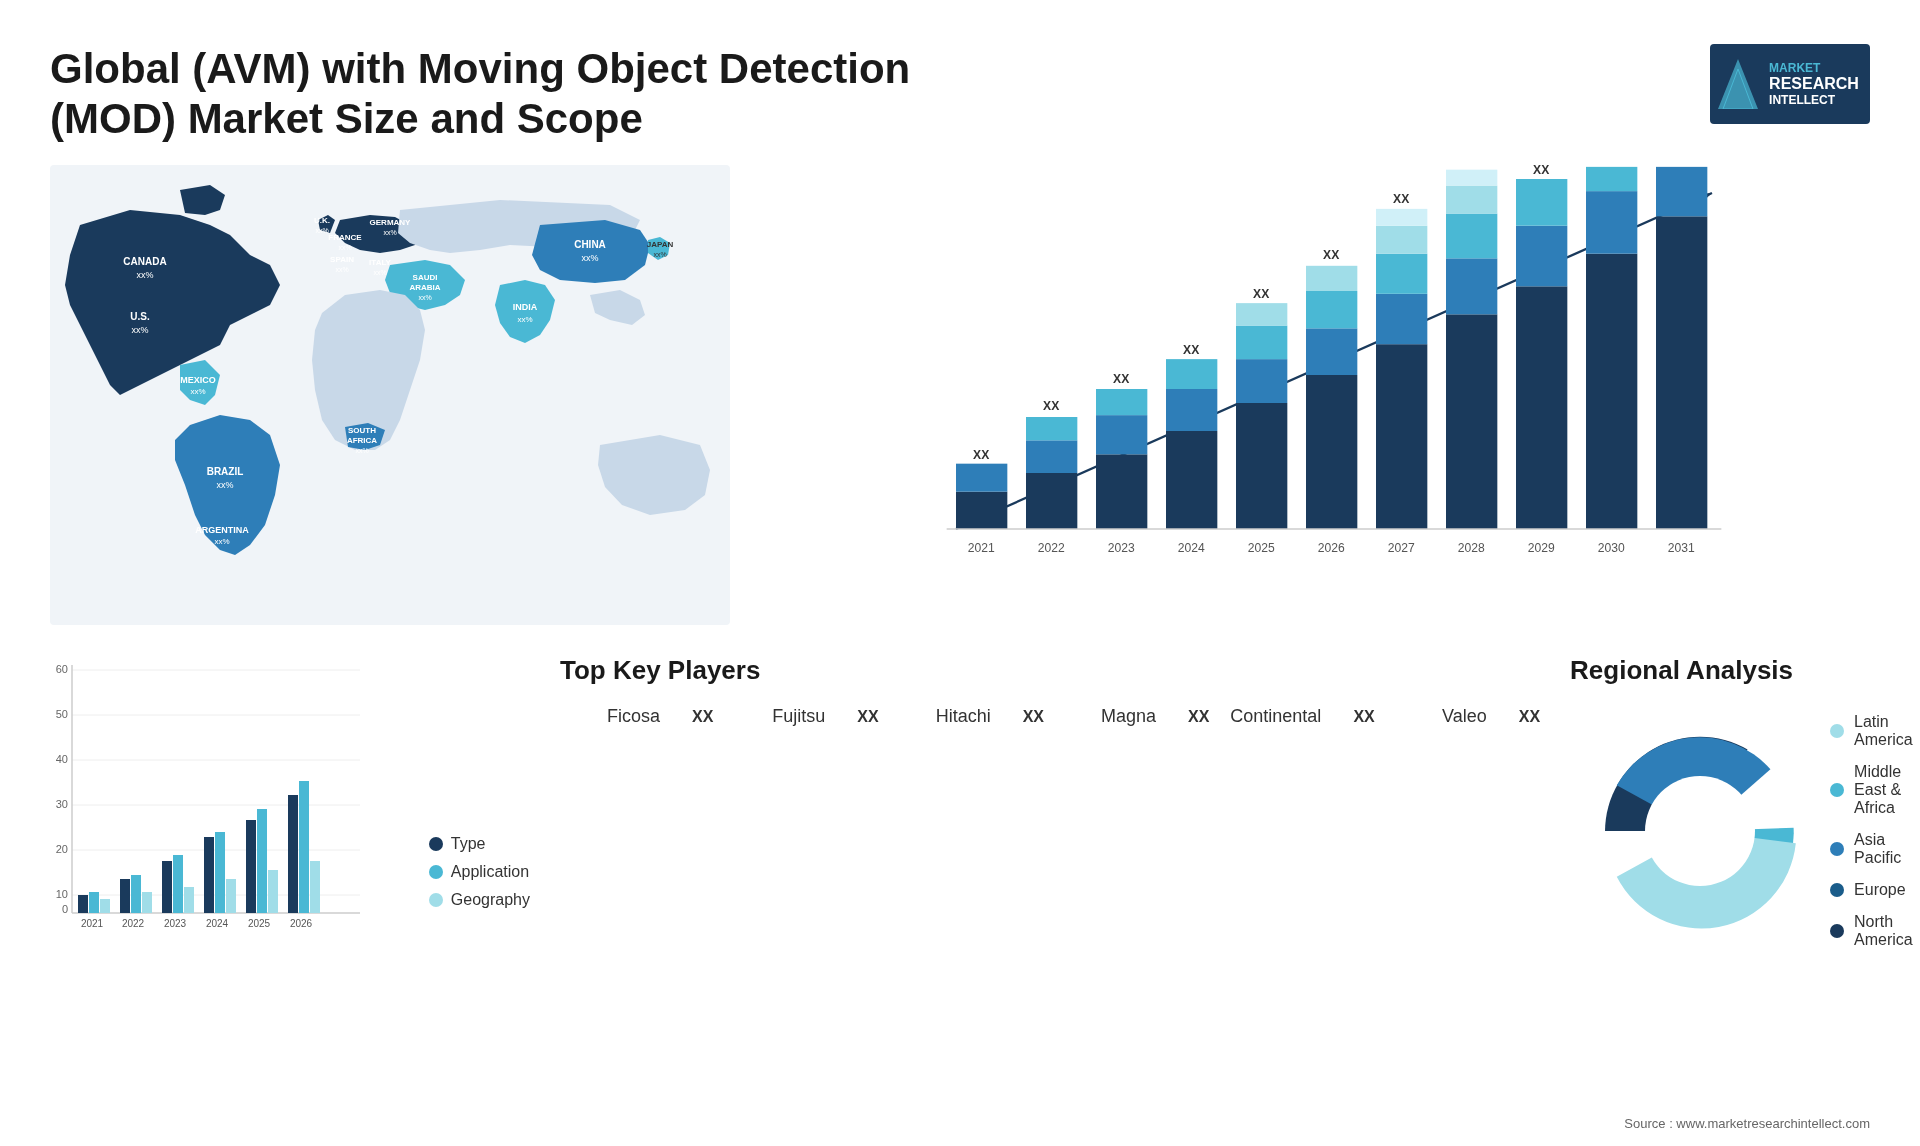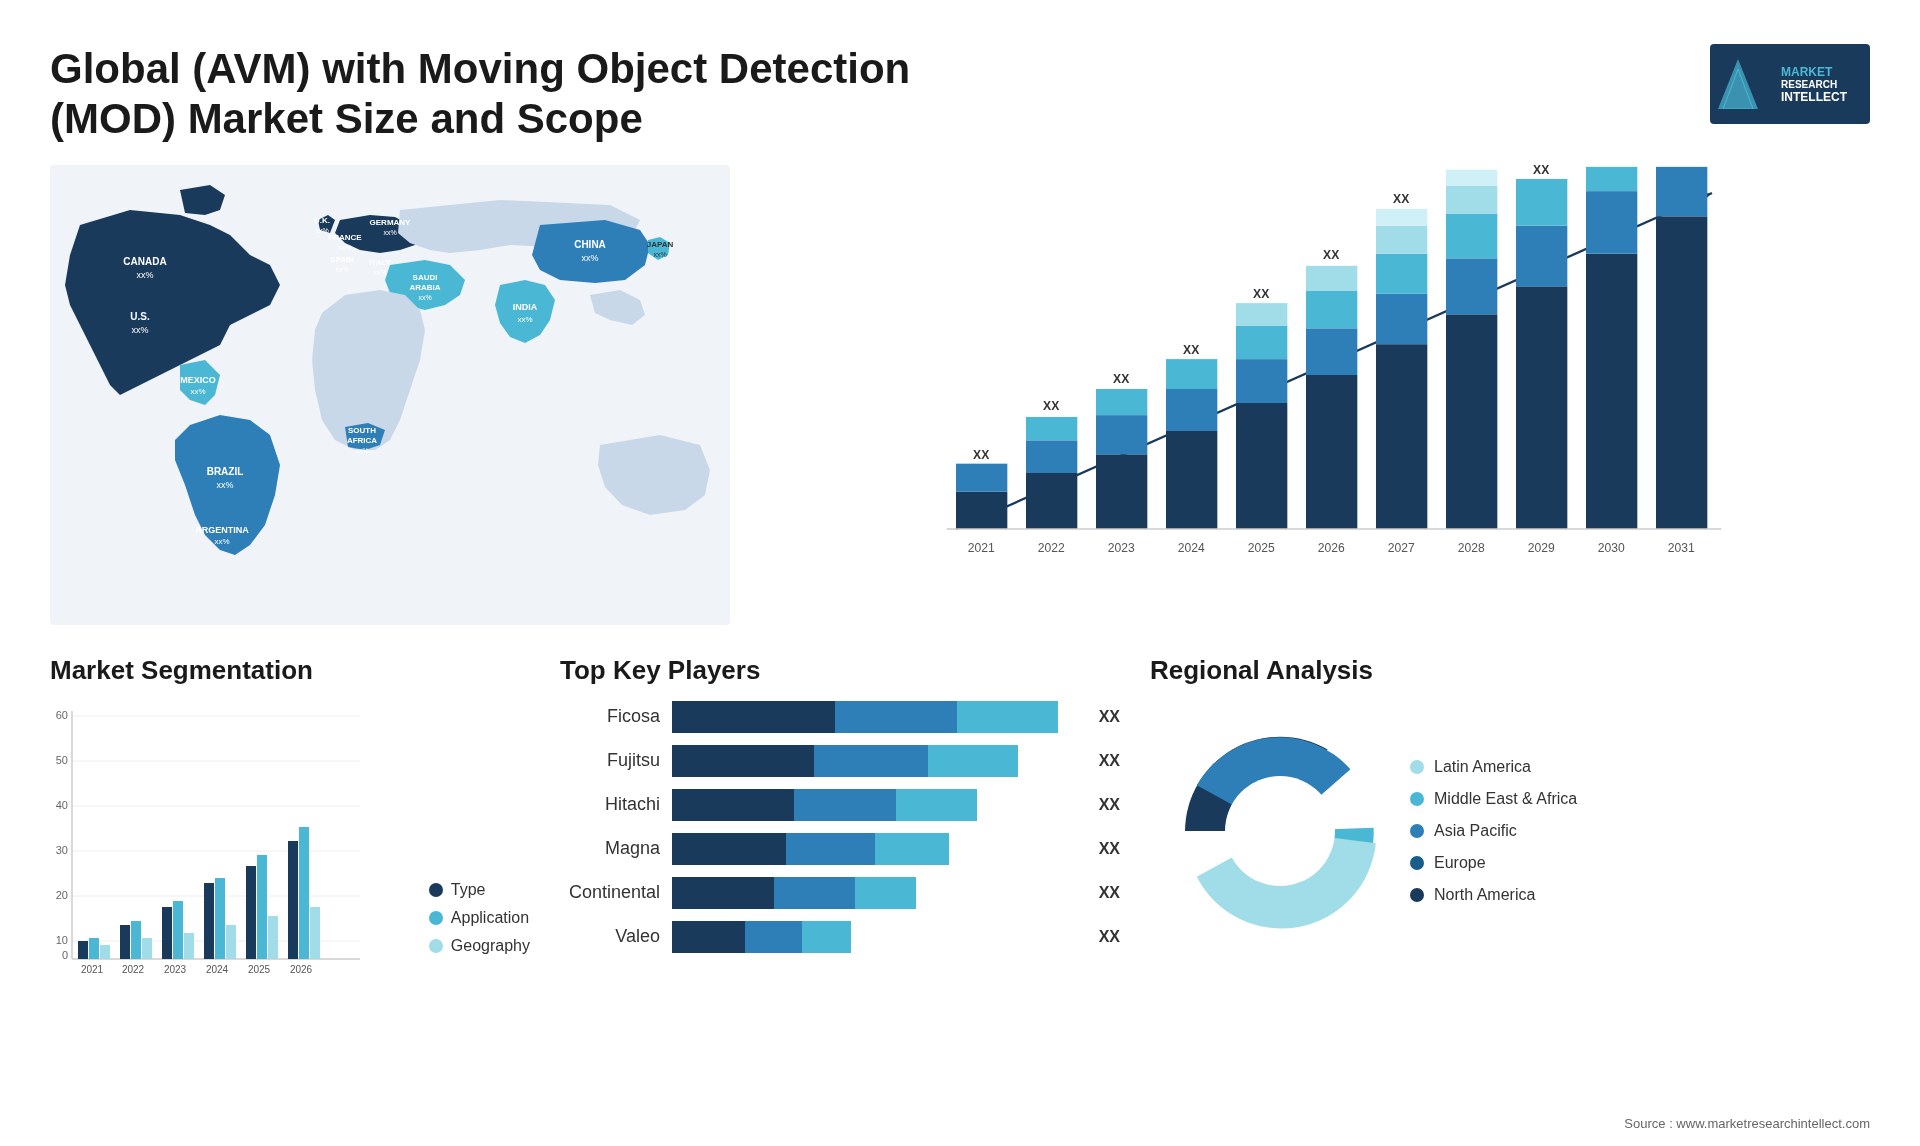--- a/index.html
+++ b/index.html
@@ -107,21 +107,21 @@
       flex: 1;
     }
 
     
     .players-container {
       flex: 0 0 560px;
     }
 
     .players-list {
       display: flex;
-      flex-direction: column;
+      flex-direction: row;
       gap: 12px;
       margin-top: 10px;
     }
 
     .player-row {
       display: flex;
       align-items: center;
       gap: 12px;
     }
 
@@ -236,21 +236,21 @@
   <div class="header">
     <h1 class="main-title">Global (AVM) with Moving Object Detection (MOD) Market Size and Scope</h1>
     <div class="logo-area">
       <div class="logo-box">
         <svg width="40" height="50" viewBox="0 0 40 50" style="position:absolute;left:8px;">
           <polygon points="0,50 20,0 40,50" fill="#4ab8d4" opacity="0.7"></polygon>
           <polygon points="5,50 20,10 35,50" fill="none" stroke="#4ab8d4" stroke-width="1"></polygon>
         </svg>
         <div style="margin-left:48px; text-align:left;">
           <div style="color:#4ab8d4; font-weight:700; font-size:12px;">MARKET</div>
-          <div style="color:white; font-weight:700; font-size:10px;">RESEARCH</div>
+          <div style="color:white; font-weight:700; font-size:16px;">RESEARCH</div>
           <div style="color:white; font-weight:700; font-size:12px;">INTELLECT</div>
         </div>
       </div>
     </div>
   </div>
 
   <div class="top-section">
 
     <div class="map-container">
       <svg viewBox="0 0 680 460" width="680" height="460">
@@ -439,21 +439,20 @@
         </g>
 
         <line x1="50" y1="390" x2="880" y2="390" stroke="#ccc" stroke-width="1.5"></line>
       </svg>
     </div>
   </div>
 
   <div class="bottom-section">
 
     <div class="segmentation-container">
-      <div class="section-title">Market Segmentation</div>
       <div class="seg-chart-area">
         <div class="seg-chart">
           <svg viewBox="0 0 320 280" width="320" height="280">
 
             <text x="18" y="18" font-size="11" fill="#666" text-anchor="end">60</text>
             <text x="18" y="63" font-size="11" fill="#666" text-anchor="end">50</text>
             <text x="18" y="108" font-size="11" fill="#666" text-anchor="end">40</text>
             <text x="18" y="153" font-size="11" fill="#666" text-anchor="end">30</text>
             <text x="18" y="198" font-size="11" fill="#666" text-anchor="end">20</text>
             <text x="18" y="243" font-size="11" fill="#666" text-anchor="end">10</text>

